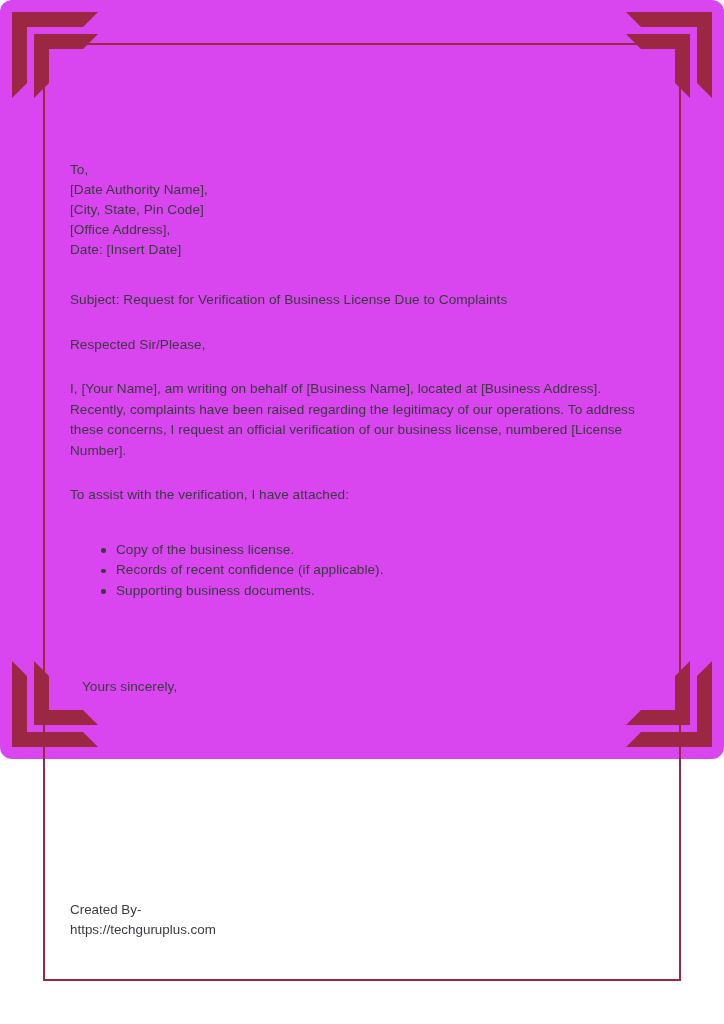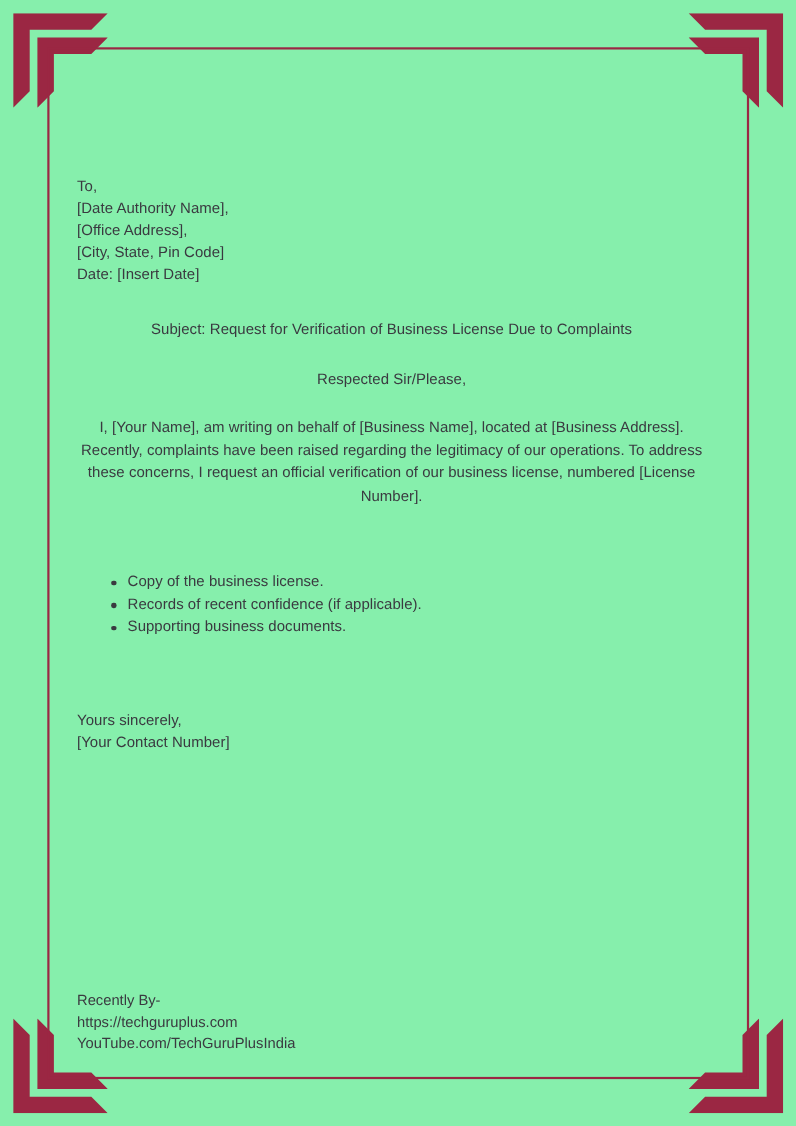--- a/index.html
+++ b/index.html
@@ -11,23 +11,24 @@
     height: 1024px;
     background: #ffffff;
     font-family: "Liberation Sans", sans-serif;
     overflow: hidden;
   }
 
   
   .page {
     position: relative;
     width: 724px;
-    height: 1024px;
-    background: #86efac;
+    height: 759px;
+    background: #d946ef;
     box-sizing: border-box;
+    border-radius: 12px;
   }
 
   
   .inner-frame {
     position: absolute;
     left: 43px;
     top: 43px;
     width: 638px;
     height: 938px;
     border: 2px solid #9B2743;
@@ -64,21 +65,20 @@
   .block { margin: 0; }
   .addr-line { margin: 0; white-space: pre; }
 
   .gap-lg { height: 30px; }
   .gap-md { height: 24px; }
   .gap-sm { height: 18px; }
 
   .para {
     margin: 0;
     line-height: 20.5px;
-    text-align: center;
   }
 
   ul.attachments {
     margin: 16px;
     padding: 0 0 0 30px;
     list-style: none;
   }
   ul.attachments li {
     position: relative;
     margin: 0;
@@ -89,21 +89,21 @@
     content: "";
     position: absolute;
     left: -15px;
     top: 8.5px;
     width: 4.5px;
     height: 4.5px;
     border-radius: 50%;
     background: #3a3a40;
   }
 
-  .sign-line { margin: 0; white-space: pre; }
+  .sign-line { margin: 12px; white-space: pre; }
 
   
   .footer {
     position: absolute;
     left: 70px;
     top: 900px;
     width: 500px;
     color: #3a3a40;
     font-size: 13.4px;
     line-height: 19.5px;
@@ -143,59 +143,58 @@
     </svg>
   </div>
 
   <div class="inner-frame"></div>
 
   <div class="letter">
 
     <div class="block">
       <p class="addr-line">To,</p>
       <p class="addr-line">[Date Authority Name],</p>
+      <p class="addr-line">[City, State, Pin Code]</p>
       <p class="addr-line">[Office Address],</p>
-      <p class="addr-line">[City, State, Pin Code]</p>
       <p class="addr-line">Date: [Insert Date]</p>
     </div>
 
     <div class="gap-lg"></div>
 
     <p class="para">Subject: Request for Verification of Business License Due to Complaints</p>
 
     <div class="gap-md"></div>
 
     <p class="para">Respected Sir/Please,</p>
 
     <div class="gap-md"></div>
 
     <p class="para">I, [Your Name], am writing on behalf of [Business Name], located at [Business Address]. Recently, complaints have been raised regarding the legitimacy of our operations. To address these concerns, I request an official verification of our business license, numbered [License Number].</p>
 
     <div class="gap-md"></div>
 
+    <p class="para">To assist with the verification, I have attached:</p>
 
     <div class="gap-sm"></div>
 
     <ul class="attachments">
       <li>Copy of the business license.</li>
       <li>Records of recent confidence (if applicable).</li>
       <li>Supporting business documents.</li>
     </ul>
 
     <div class="gap-md"></div>
 
 
     <div class="gap-md"></div>
 
     <div class="block">
       <p class="sign-line">Yours sincerely,</p>
-      <p class="sign-line">[Your Contact Number]</p>
     </div>
 
   </div>
 
   <div class="footer">
-    <div>Recently By-</div>
+    <div>Created By-</div>
     <div>https://techguruplus.com</div>
-    <div>YouTube.com/TechGuruPlusIndia</div>
   </div>
 
 </div>
 
 </body></html>

